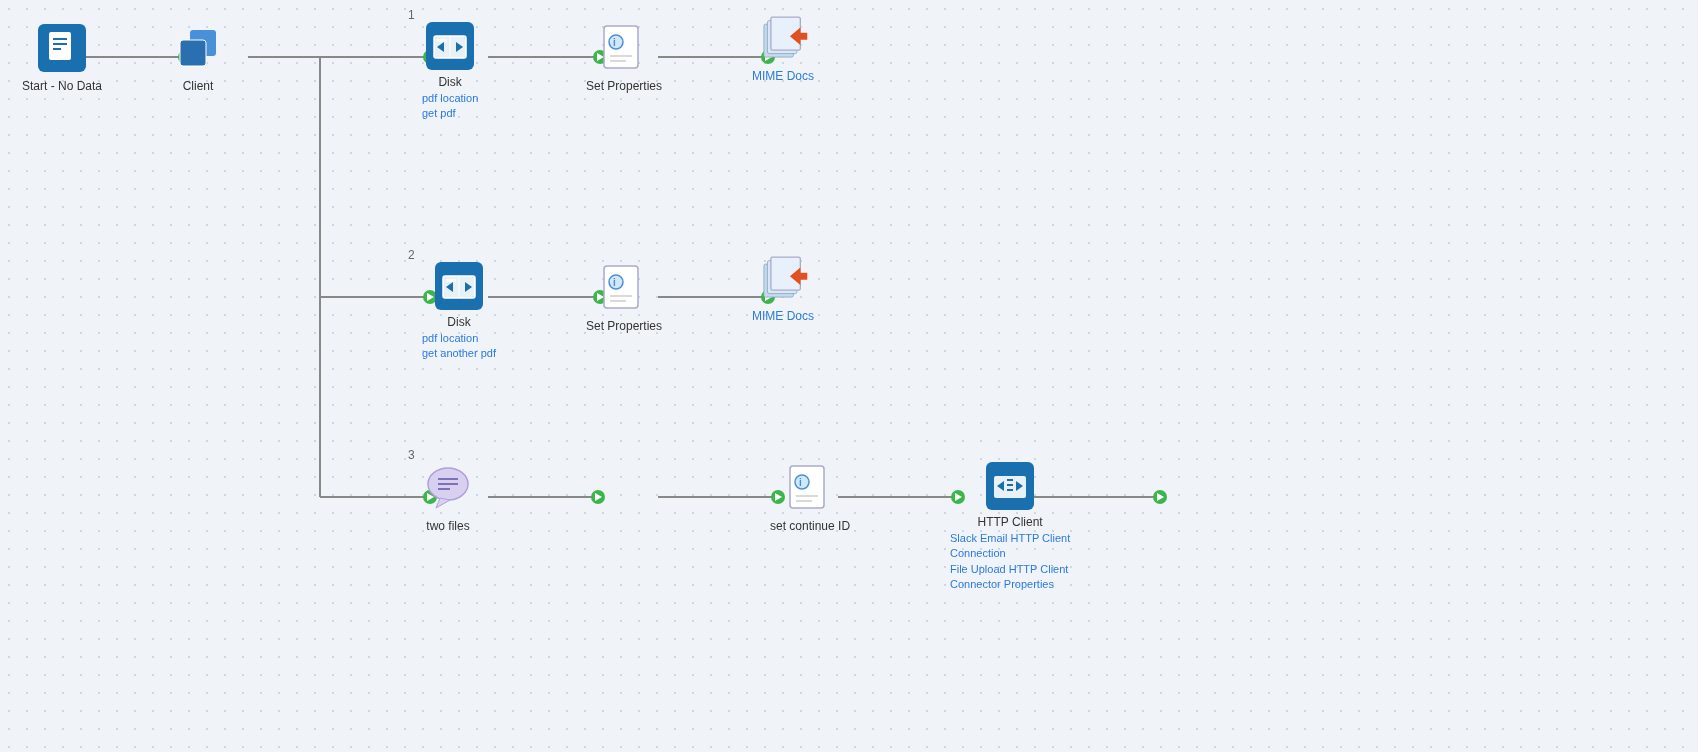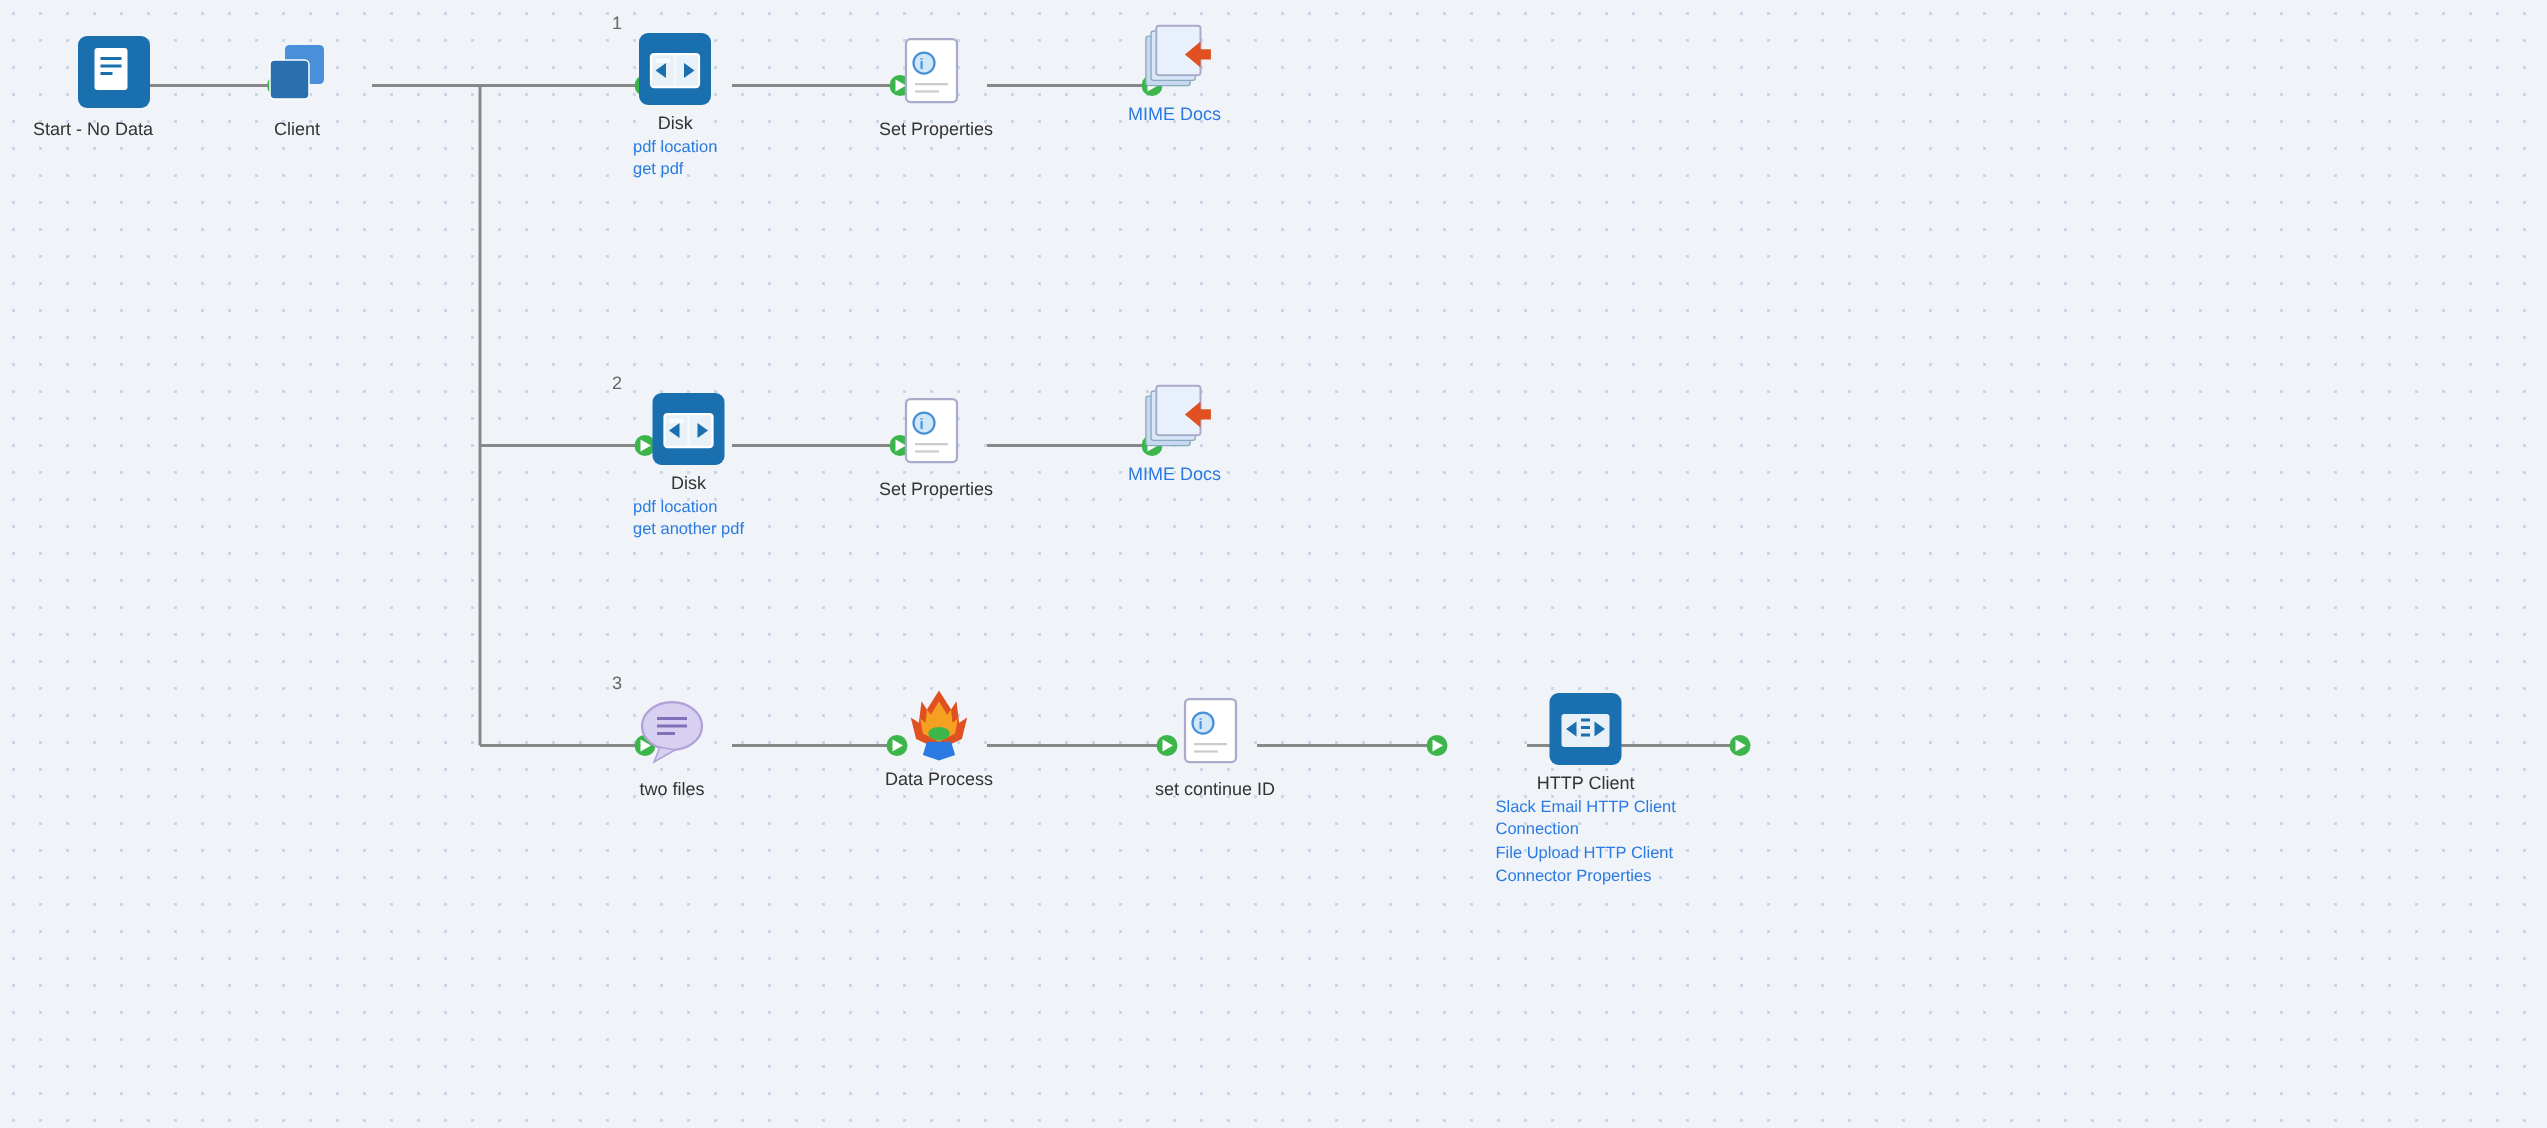--- a/index.html
+++ b/index.html
@@ -137,21 +137,21 @@
     <circle cx="958" cy="497" r="7" fill="#3cb54a"></circle>
     <polygon points="955,493 962,497 955,501" fill="white"></polygon>
 
     <circle cx="1160" cy="497" r="7" fill="#3cb54a"></circle>
     <polygon points="1157,493 1164,497 1157,501" fill="white"></polygon>
 
     <circle cx="185" cy="57" r="7" fill="#3cb54a"></circle>
     <polygon points="182,53 189,57 182,61" fill="white"></polygon>
   </svg>
 
-  <div class="node" style="left:22px; top:22px;align-items:flex-end;">
+  <div class="node" style="left:22px; top:22px;">
     <div class="node-icon">
 
       <svg width="52" height="52" viewBox="0 0 52 52">
         <rect x="2" y="2" width="48" height="48" rx="6" fill="#1a6faf"></rect>
         <rect x="13" y="10" width="22" height="28" rx="2" fill="white"></rect>
         <line x1="17" y1="17" x2="31" y2="17" stroke="#1a6faf" stroke-width="2"></line>
         <line x1="17" y1="22" x2="31" y2="22" stroke="#1a6faf" stroke-width="2"></line>
         <line x1="17" y1="27" x2="25" y2="27" stroke="#1a6faf" stroke-width="2"></line>
       </svg>
     </div>
@@ -276,48 +276,35 @@
         <ellipse cx="26" cy="22" rx="20" ry="16" fill="#d8d0f0" stroke="#b0a0d8" stroke-width="1.5"></ellipse>
         <polygon points="18,36 14,46 28,38" fill="#d8d0f0" stroke="#b0a0d8" stroke-width="1"></polygon>
         <line x1="16" y1="17" x2="36" y2="17" stroke="#8070b8" stroke-width="2"></line>
         <line x1="16" y1="22" x2="36" y2="22" stroke="#8070b8" stroke-width="2"></line>
         <line x1="16" y1="27" x2="28" y2="27" stroke="#8070b8" stroke-width="2"></line>
       </svg>
     </div>
     <div class="node-label">two files</div>
   </div>
 
-  <div class="node" style="left:590px; top:455px;">
-    <div class="node-icon">
-      <svg width="58" height="58" viewBox="0 0 58 58">
-
-        <polygon points="29,6 38,20 42,14 44,30 50,26 46,42 29,50 12,42 8,26 14,30 16,14 20,20" fill="#e05020"></polygon>
-        <polygon points="29,14 35,24 38,20 39,30 43,27 41,38 29,44 17,38 15,27 19,30 20,20 23,24" fill="#f5a020"></polygon>
-        <ellipse cx="29" cy="38" rx="8" ry="5" fill="#3cb54a"></ellipse>
-
-        <polygon points="20,44 17,54 29,58 41,54 38,44" fill="#2a7ae2"></polygon>
-      </svg>
-    </div>
-    <div class="node-label">Data Process</div>
-  </div>
 
   <div class="node" style="left:770px; top:462px;">
     <div class="node-icon">
       <svg width="52" height="52" viewBox="0 0 52 52">
         <rect x="6" y="4" width="34" height="42" rx="3" fill="white" stroke="#aac" stroke-width="1.5"></rect>
         <circle cx="18" cy="20" r="7" fill="#d0e8f8" stroke="#4a90d9" stroke-width="1.5"></circle>
         <text x="15" y="24" font-size="10" fill="#4a90d9" font-weight="bold">i</text>
         <line x1="12" y1="34" x2="34" y2="34" stroke="#ccc" stroke-width="1.5"></line>
         <line x1="12" y1="39" x2="28" y2="39" stroke="#ccc" stroke-width="1.5"></line>
       </svg>
     </div>
     <div class="node-label">set continue ID</div>
   </div>
 
-  <div class="node" style="left:950px; top:462px;margin-left:47px;">
+  <div class="node" style="left:950px; top:462px;">
     <div class="icon-blue-square">
       <svg width="36" height="36" viewBox="0 0 36 36">
         <rect x="2" y="8" width="32" height="22" rx="2" fill="white" opacity="0.9"></rect>
         <polygon points="5,18 12,13 12,23" fill="#1a6faf"></polygon>
         <polygon points="31,18 24,13 24,23" fill="#1a6faf"></polygon>
         <line x1="15" y1="12" x2="21" y2="12" stroke="#1a6faf" stroke-width="2"></line>
         <line x1="15" y1="17" x2="21" y2="17" stroke="#1a6faf" stroke-width="2"></line>
         <line x1="15" y1="22" x2="21" y2="22" stroke="#1a6faf" stroke-width="2"></line>
       </svg>
     </div>

